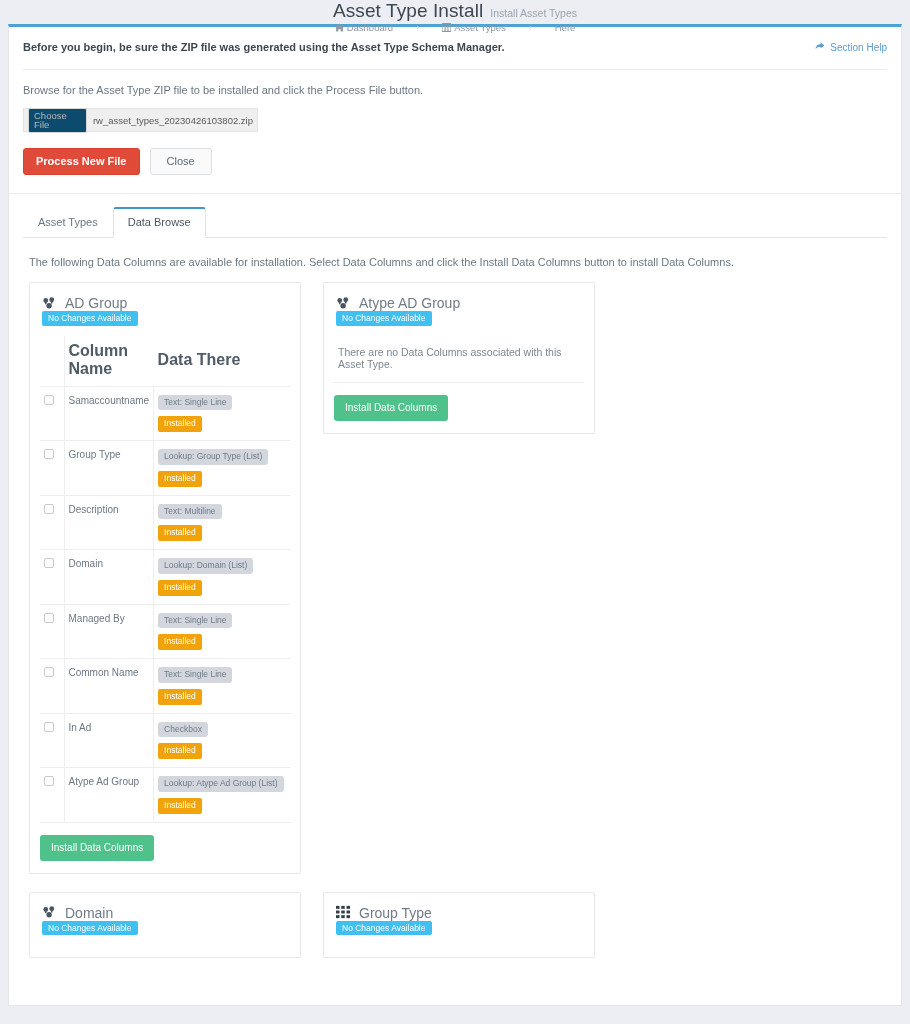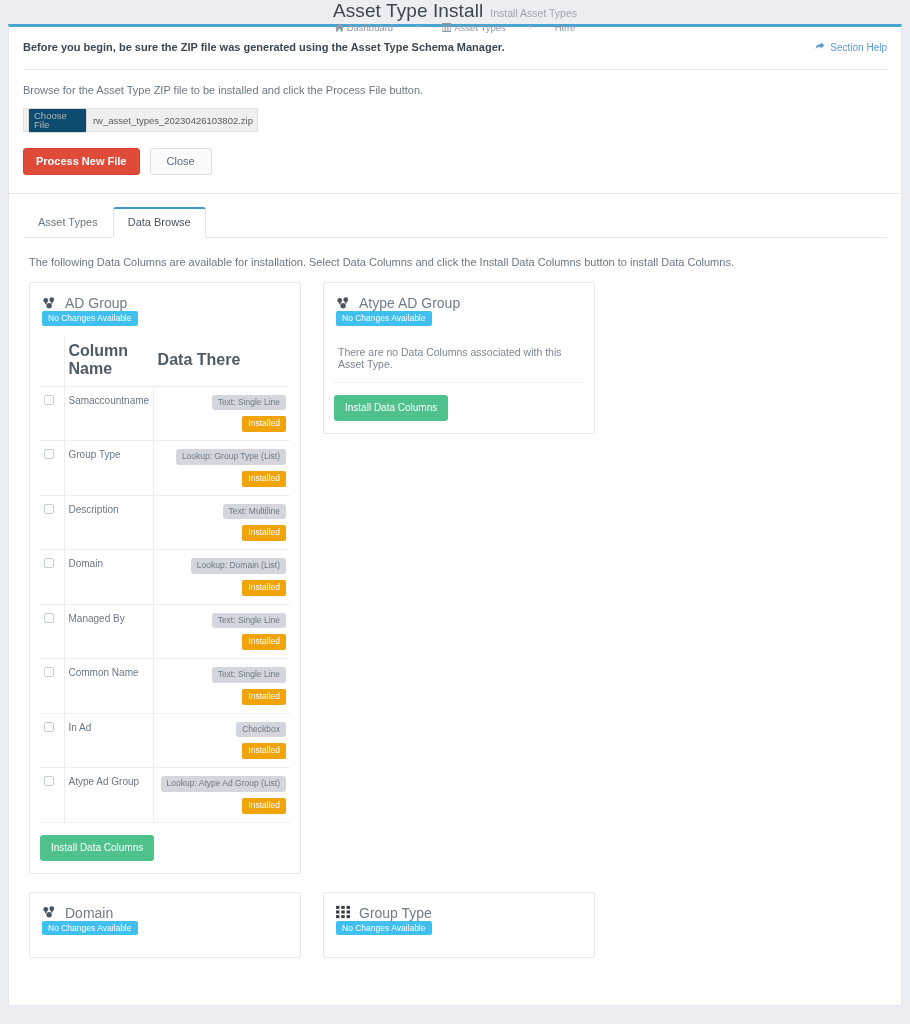--- a/index.html
+++ b/index.html
@@ -229,21 +229,21 @@
   }
   .tag-installed {
     display: inline-block;
     background: #f0a30a;
     color: #fff;
     font-size: 8.5px;
     padding: 3px 6px;
     border-radius: 2px;
     line-height: 1.15;
   }
-  .type-cell div { display: block; text-align: right; }
+  .type-cell div { display: block; }
 
   .empty-msg {
     font-size: 10.5px;
     color: #7b8793;
     padding: 10px 4px 12px 4px;
     border-bottom: 1px solid #eceef0;
   }
   .btn-success {
     background: #4fc18a;
     color: #fff;

